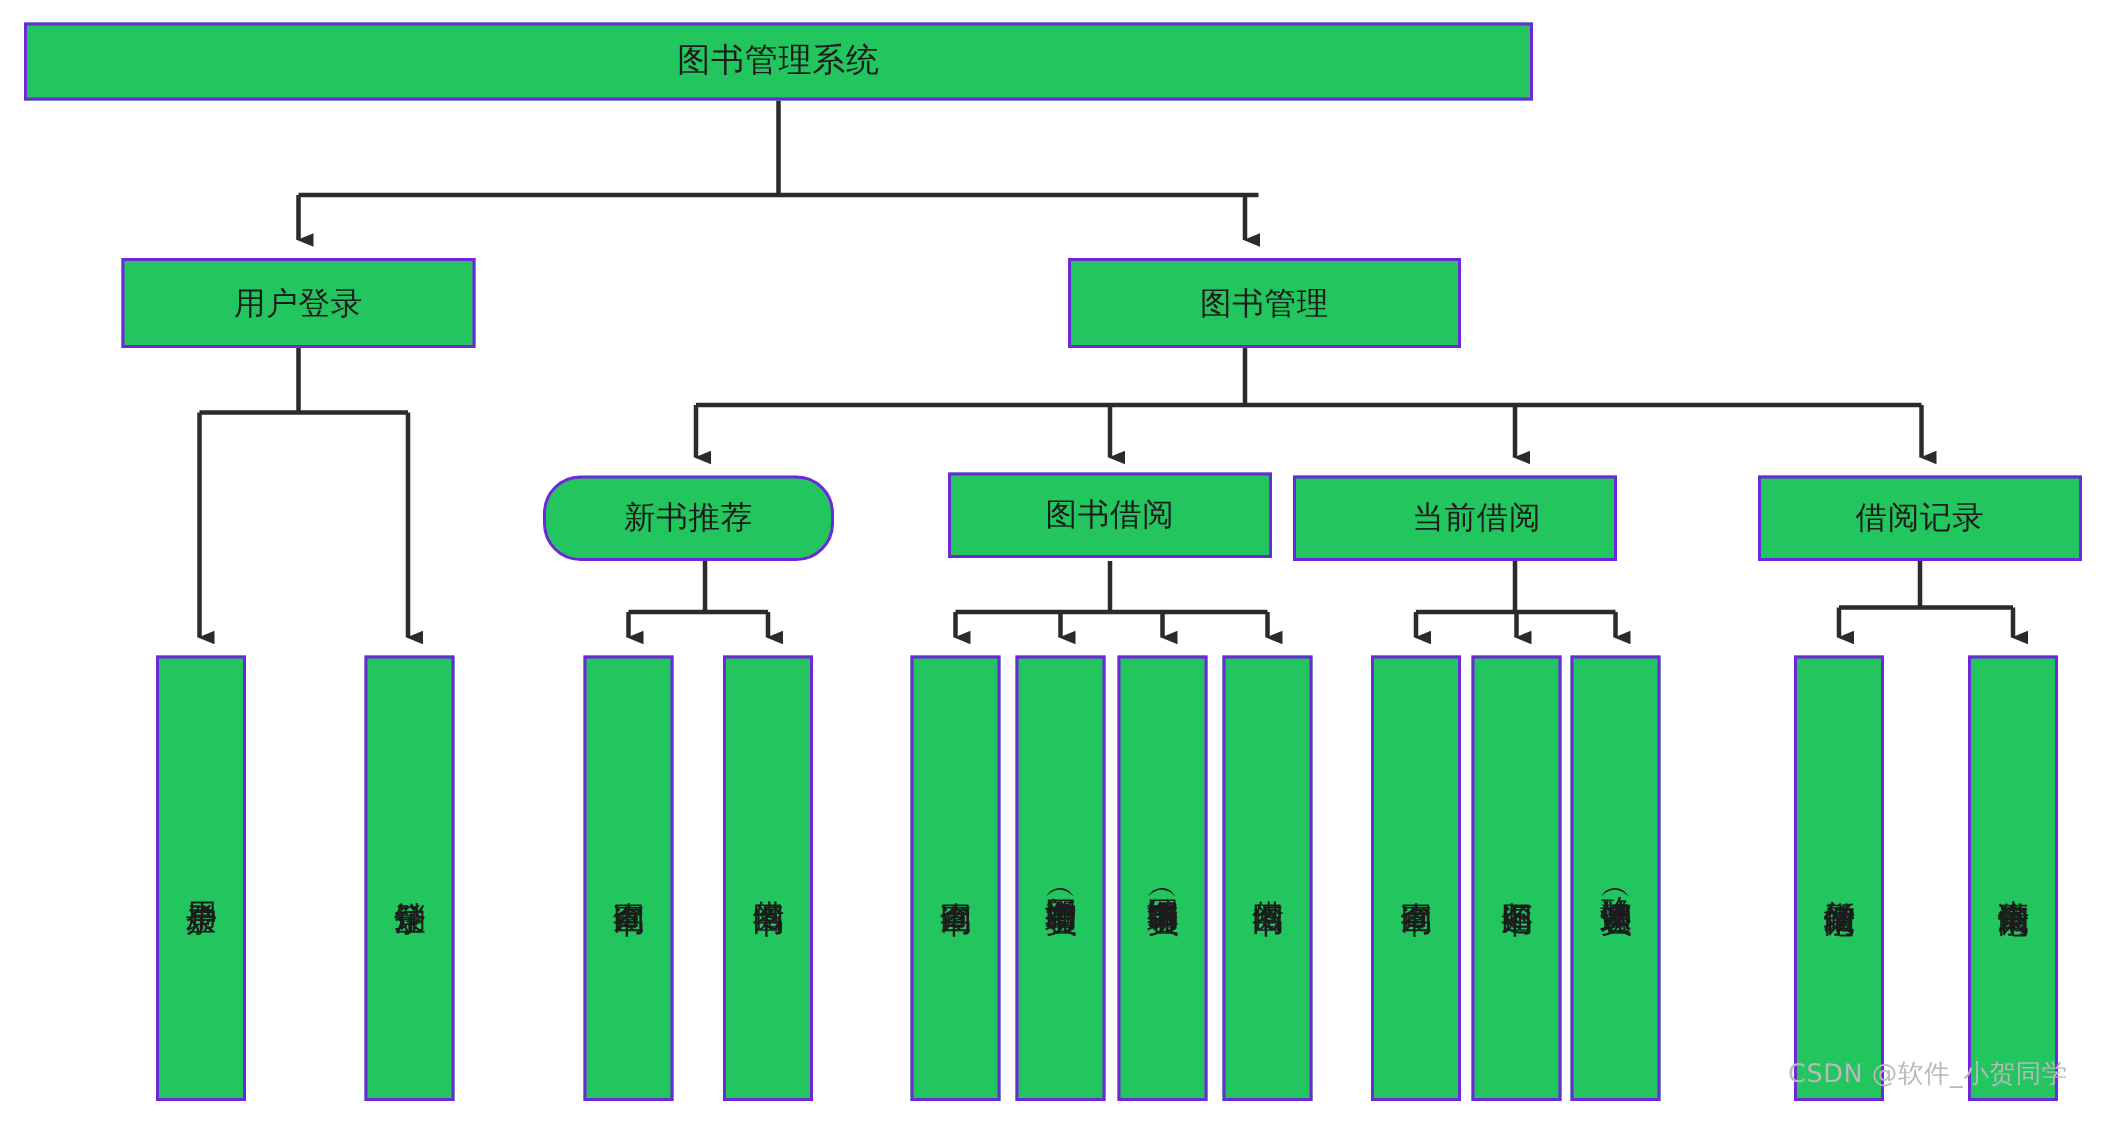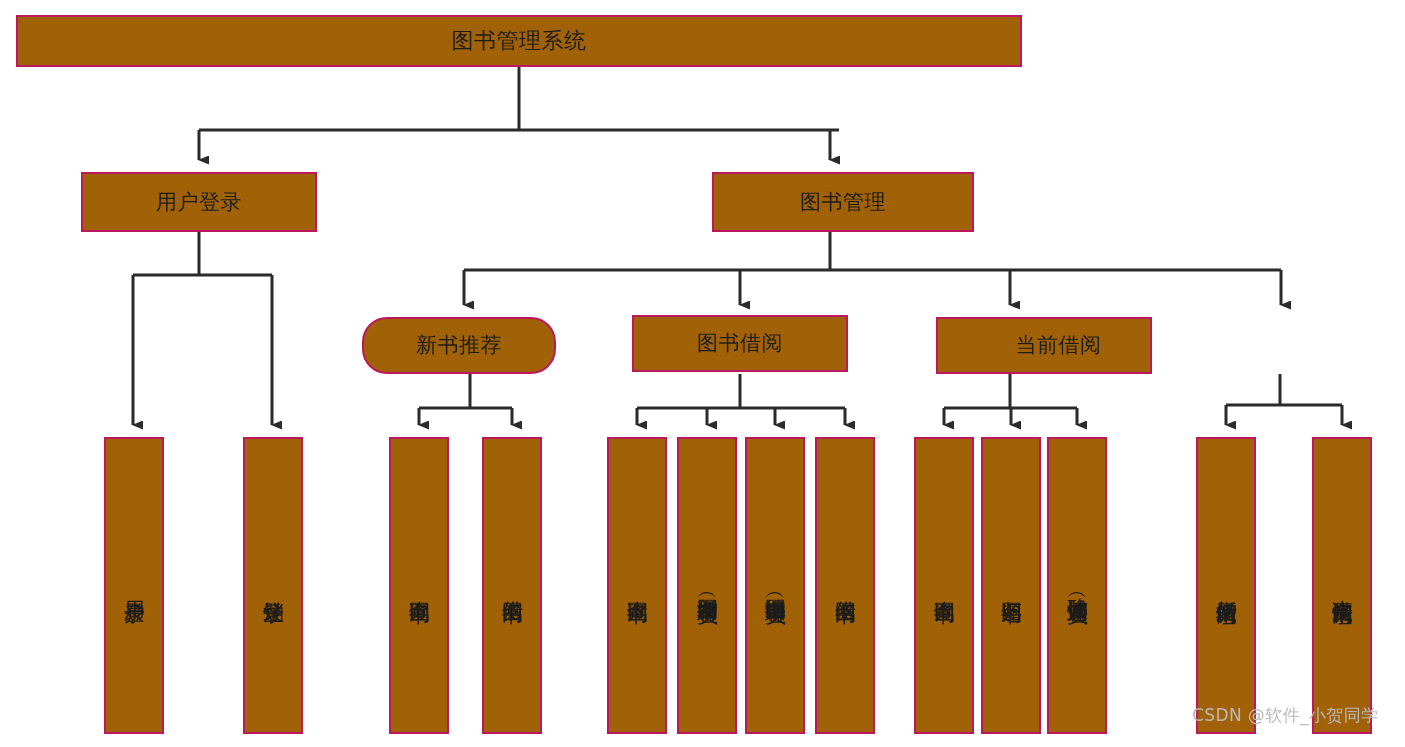--- a/index.html
+++ b/index.html
@@ -20,22 +20,22 @@
     position: absolute;
     left: 0;
     top: 0;
     width: 1405px;
     height: 747px;
     pointer-events: none;
   }
   .node {
     position: absolute;
     box-sizing: border-box;
-    background: #a16207;
-    border: 2px solid #be185d;
+    background: #22c55e;
+    border: 2px solid #6d28d9;
     display: flex;
     align-items: center;
     justify-content: center;
     color: #1c1c1c;
   }
   .node .label {
     display: block;
     text-align: center;
     line-height: 1.28;
     letter-spacing: 0.5px;
@@ -137,22 +137,25 @@
   <div class="node horiz" style="left:712px; top:172px; width:262px; height:60px;">
     <span class="label">图书管理</span>
   </div>
 
   <div class="node horiz" style="left:362px; top:317px; width:194px; height:57px;border-radius:25px;">
     <span class="label">新书推荐</span>
   </div>
   <div class="node horiz" style="left:632px; top:315px; width:216px; height:57px;">
     <span class="label">图书借阅</span>
   </div>
-  <div class="node horiz" style="left:936px; top:317px; width:216px; height:57px;padding-left:29px;">
+  <div class="node horiz" style="left:862px; top:317px; width:216px; height:57px;padding-left:29px;">
     <span class="label">当前借阅</span>
+  </div>
+  <div class="node horiz" style="left:1172px; top:317px; width:216px; height:57px;">
+    <span class="label">借阅记录</span>
   </div>
 
   <div class="node vert" style="left:104px; top:437px; width:60px; height:297px;">
     <span class="label">用户登录</span>
   </div>
   <div class="node vert" style="left:243px; top:437px; width:60px; height:297px;">
     <span class="label">注销登录</span>
   </div>
 
   <div class="node vert" style="left:389px; top:437px; width:60px; height:297px;">

